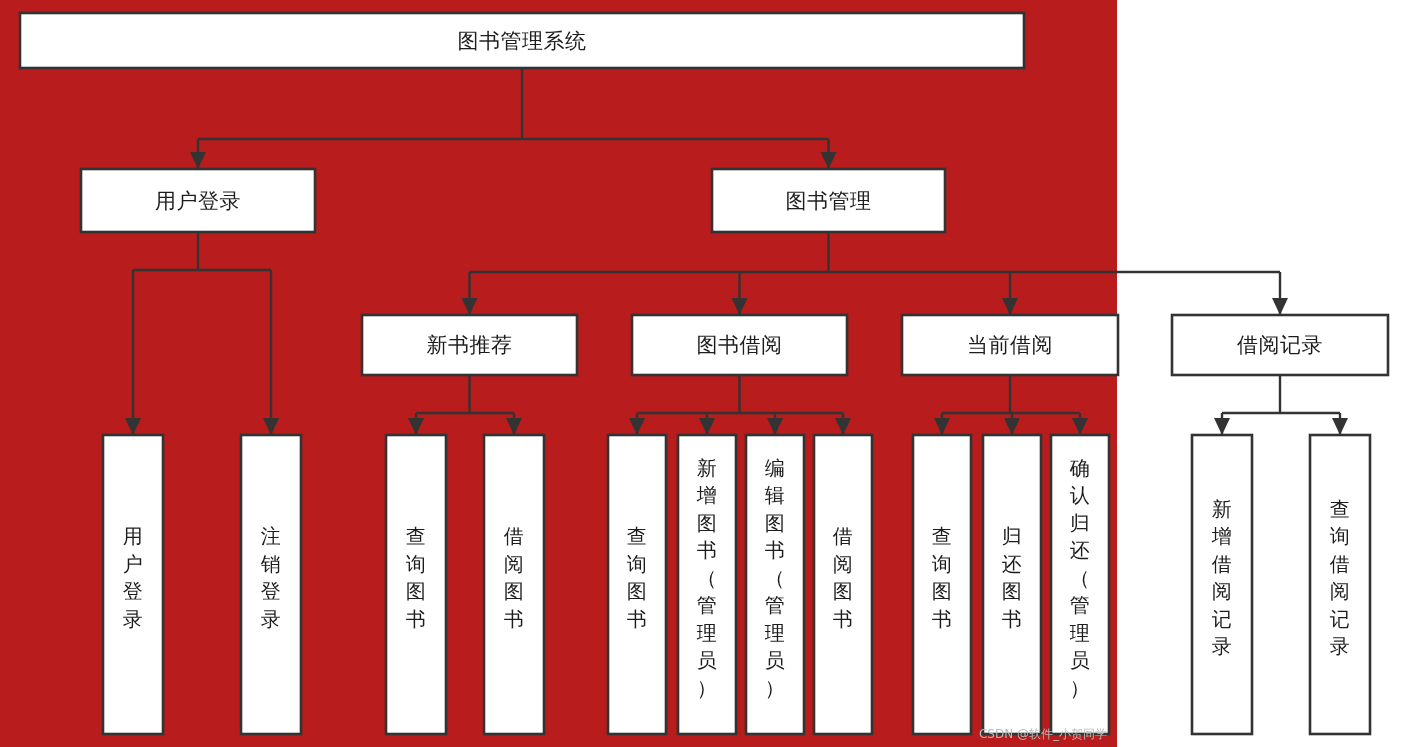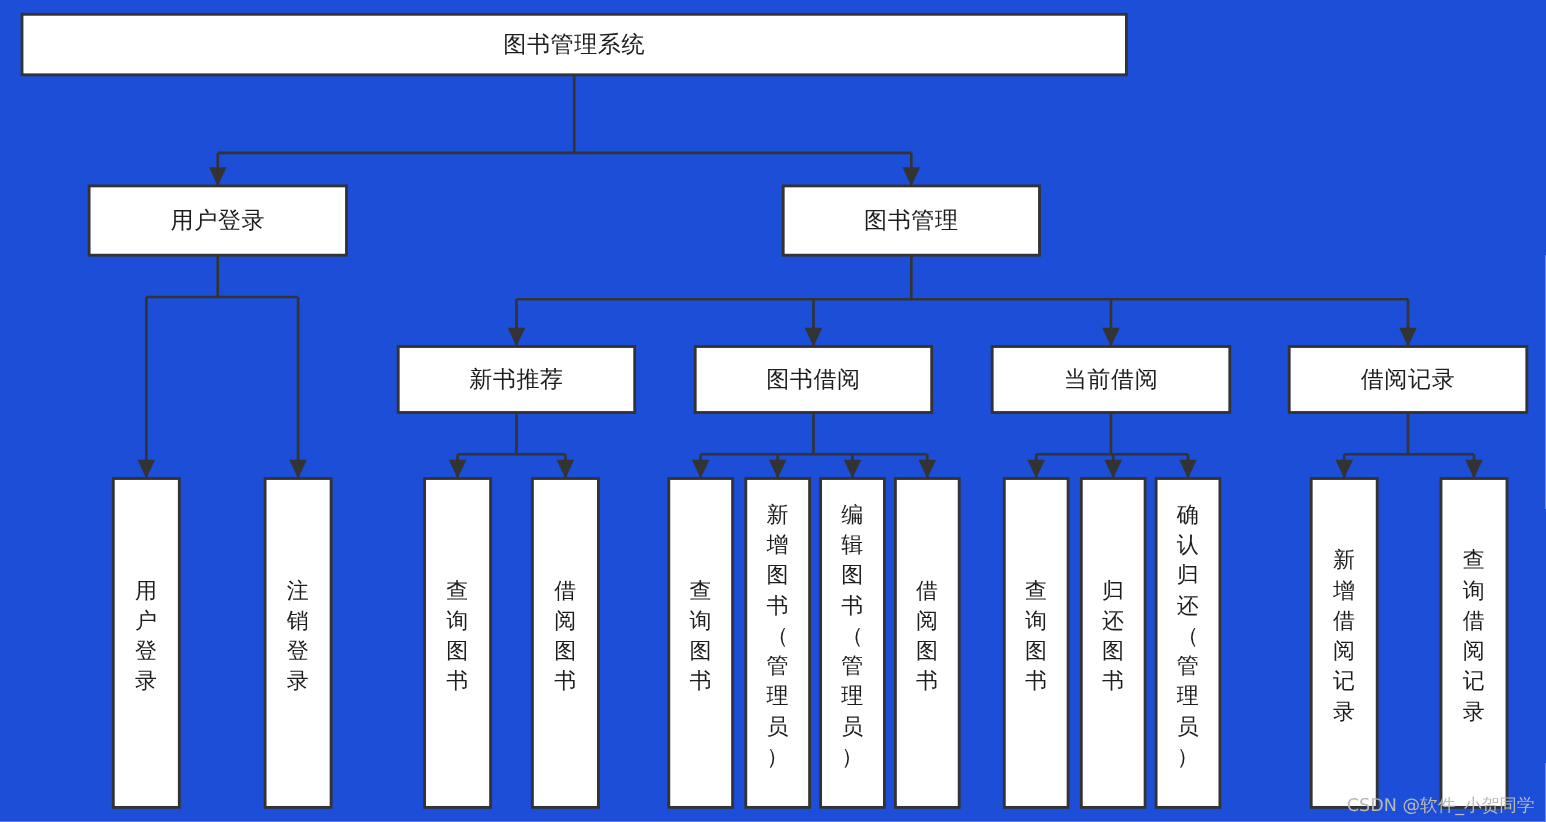--- a/index.html
+++ b/index.html
@@ -9,23 +9,23 @@
     background: #ffffff;
   }
   body {
     width: 1405px;
     height: 747px;
     font-family: "Liberation Sans", "DejaVu Sans", sans-serif;
     overflow: hidden;
   }
   #diagram-root {
     position: relative;
-    width: 1405px;
+    width: 1117px;
     height: 747px;
-    background: #1d4ed8;
+    background: #b91c1c;
   }
   svg.canvas {
     position: absolute;
     left: 0;
     top: 0;
     width: 1405px;
     height: 747px;
     display: block;
   }
   .node-box {
@@ -55,21 +55,21 @@
     fill: #1d1d1d;
     font-family: "DejaVu Sans", "Liberation Sans", sans-serif;
     font-size: 20px;
     letter-spacing: 0.5px;
   }
   .watermark {
     position: absolute;
     right: 10px;
     bottom: 4px;
     font-family: "DejaVu Sans", "Liberation Sans", sans-serif;
-    font-size: 16px;
+    font-size: 12px;
     color: #b9b9b9;
     white-space: nowrap;
     user-select: none;
   }
 </style>
 </head>
 <body>
 
 <div id="diagram-root">
   <svg class="canvas" id="svg-canvas" viewBox="0 0 1405 747" xmlns="http://www.w3.org/2000/svg">

